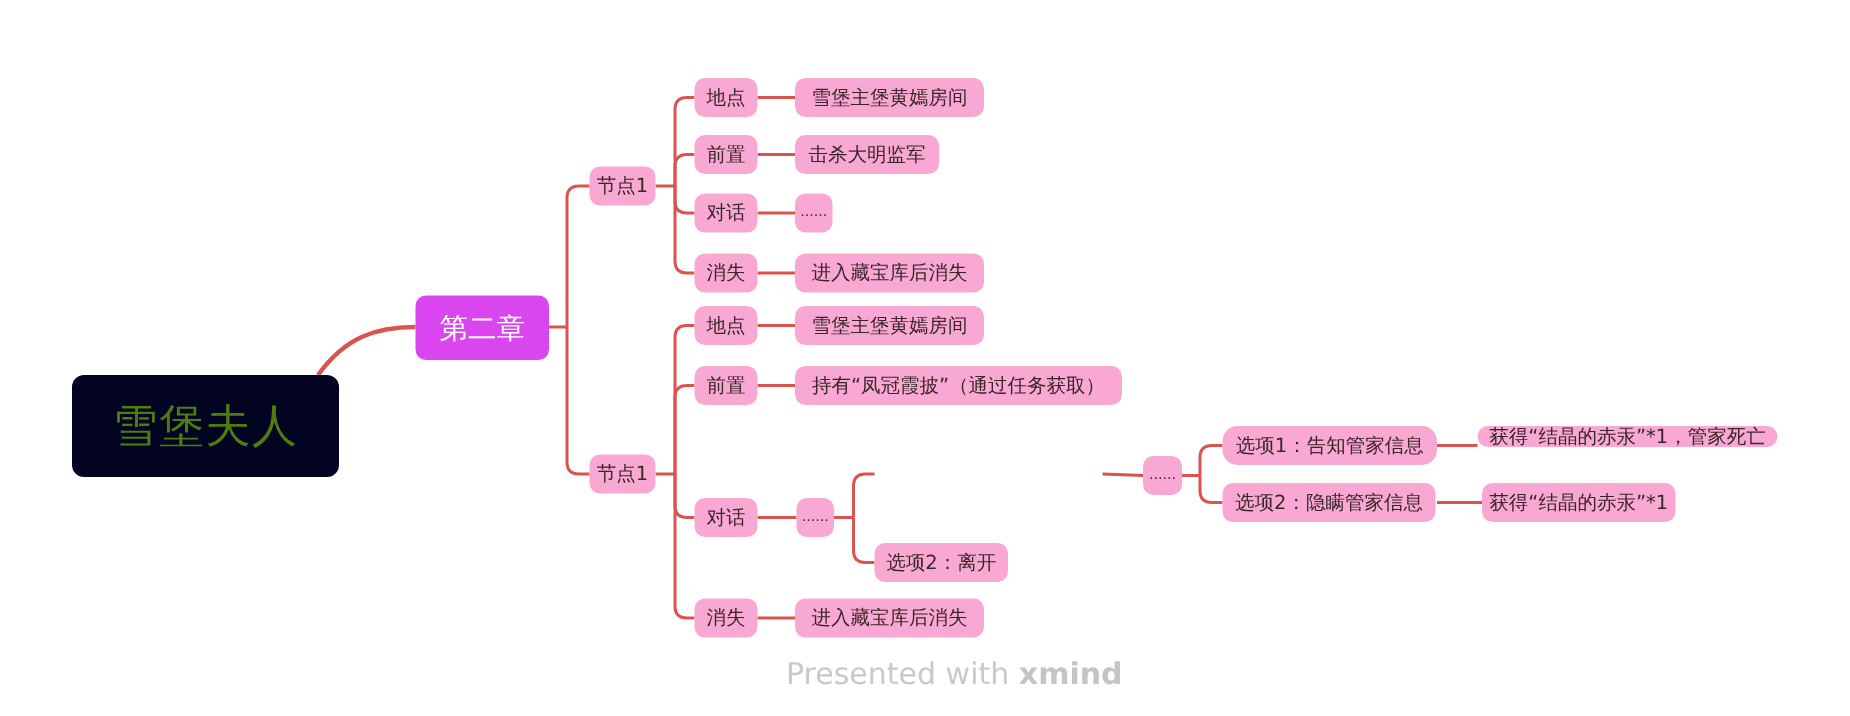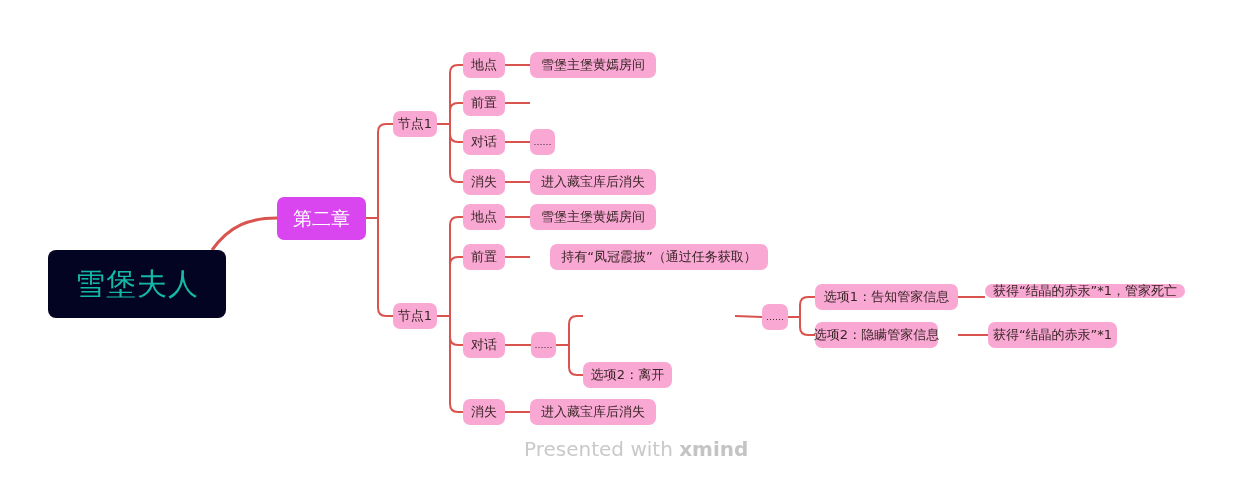--- a/index.html
+++ b/index.html
@@ -2,21 +2,21 @@
 <html><head>
 <meta charset="utf-8">
 <style>
   html, body { margin: 0; padding: 0; background: #ffffff; }
   body { width: 1233px; height: 477px; position: relative; overflow: hidden;
          font-family: "DejaVu Sans", "Liberation Sans", sans-serif; }
   #canvas { position: absolute; left: 0; top: 0; width: 1233px; height: 477px; }
   svg.links { position: absolute; left: 0; top: 0; width: 1233px; height: 477px; pointer-events: none; }
   .node { position: absolute; box-sizing: border-box; display: flex; align-items: center;
           justify-content: center; white-space: nowrap; cursor: pointer; }
-  .root { background: #030322; color: #14b8a6; border-radius: 8px; font-size: 30px; letter-spacing: 1px; }
+  .root { background: #030322; color: #4d7c0f; border-radius: 8px; font-size: 30px; letter-spacing: 1px; }
   .main { background: #d946ef; color: #ffffff; border-radius: 7px; font-size: 19px; }
   .sub { background: #f9a8d4; color: #3a2626; border-radius: 7px; font-size: 13px; padding: 0 8px; }
   .watermark { position: absolute; left: 524px; top: 437px; font-size: 20px; color: #c9c9c9;
                font-family: "DejaVu Sans", "Liberation Sans", sans-serif; }
   .watermark b { font-weight: bold; color: #c4c4c4; }
 </style>
 </head>
 <body>
 
 <div id="canvas">
@@ -82,20 +82,23 @@
   <div class="node sub" style="left:463px;top:52px;width:42px;height:26px;">
     <span>地点</span>
   </div>
   <div class="node sub" style="left:530px;top:52px;width:126px;height:26px;">
     <span>雪堡主堡黄嫣房间</span>
   </div>
 
   <div class="node sub" style="left:463px;top:90px;width:42px;height:26px;">
     <span>前置</span>
   </div>
+  <div class="node sub" style="left:530px;top:90px;width:96px;height:26px;">
+    <span>击杀大明监军</span>
+  </div>
 
   <div class="node sub" style="left:463px;top:129px;width:42px;height:26px;">
     <span>对话</span>
   </div>
   <div class="node sub" style="left:530px;top:129px;width:25px;height:26px;font-size:9px;padding:0;">
     <span>……</span>
   </div>
 
   <div class="node sub" style="left:463px;top:169px;width:42px;height:26px;">
     <span>消失</span>
@@ -111,43 +114,43 @@
   <div class="node sub" style="left:463px;top:204px;width:42px;height:26px;">
     <span>地点</span>
   </div>
   <div class="node sub" style="left:530px;top:204px;width:126px;height:26px;">
     <span>雪堡主堡黄嫣房间</span>
   </div>
 
   <div class="node sub" style="left:463px;top:244px;width:42px;height:26px;">
     <span>前置</span>
   </div>
-  <div class="node sub" style="left:530px;top:244px;width:218px;height:26px;margin-left:20px;">
+  <div class="node sub" style="left:530px;top:244px;width:218px;height:26px;">
     <span>持有“凤冠霞披”（通过任务获取）</span>
   </div>
 
   <div class="node sub" style="left:463px;top:332px;width:42px;height:26px;">
     <span>对话</span>
   </div>
   <div class="node sub" style="left:531px;top:332px;width:25px;height:26px;font-size:9px;padding:0;">
     <span>……</span>
   </div>
 
   <div class="node sub" style="left:583px;top:362px;width:89px;height:26px;">
     <span>选项2：离开</span>
   </div>
 
   <div class="node sub" style="left:762px;top:304px;width:26px;height:26px;font-size:9px;padding:0;">
     <span>……</span>
   </div>
 
-  <div class="node sub" style="left:815px;top:284px;width:143px;height:26px;">
+  <div class="node sub" style="left:815px;top:284px;width:143px;height:26px;border-radius:10px;">
     <span>选项1：告知管家信息</span>
   </div>
-  <div class="node sub" style="left:815px;top:322px;width:123px;height:26px;">
+  <div class="node sub" style="left:815px;top:322px;width:142px;height:26px;">
     <span>选项2：隐瞒管家信息</span>
   </div>
 
   <div class="node sub" style="left:985px;top:284px;width:200px;height:14px;">
     <span>获得“结晶的赤汞”*1，管家死亡</span>
   </div>
   <div class="node sub" style="left:988px;top:322px;width:129px;height:26px;">
     <span>获得“结晶的赤汞”*1</span>
   </div>
 

